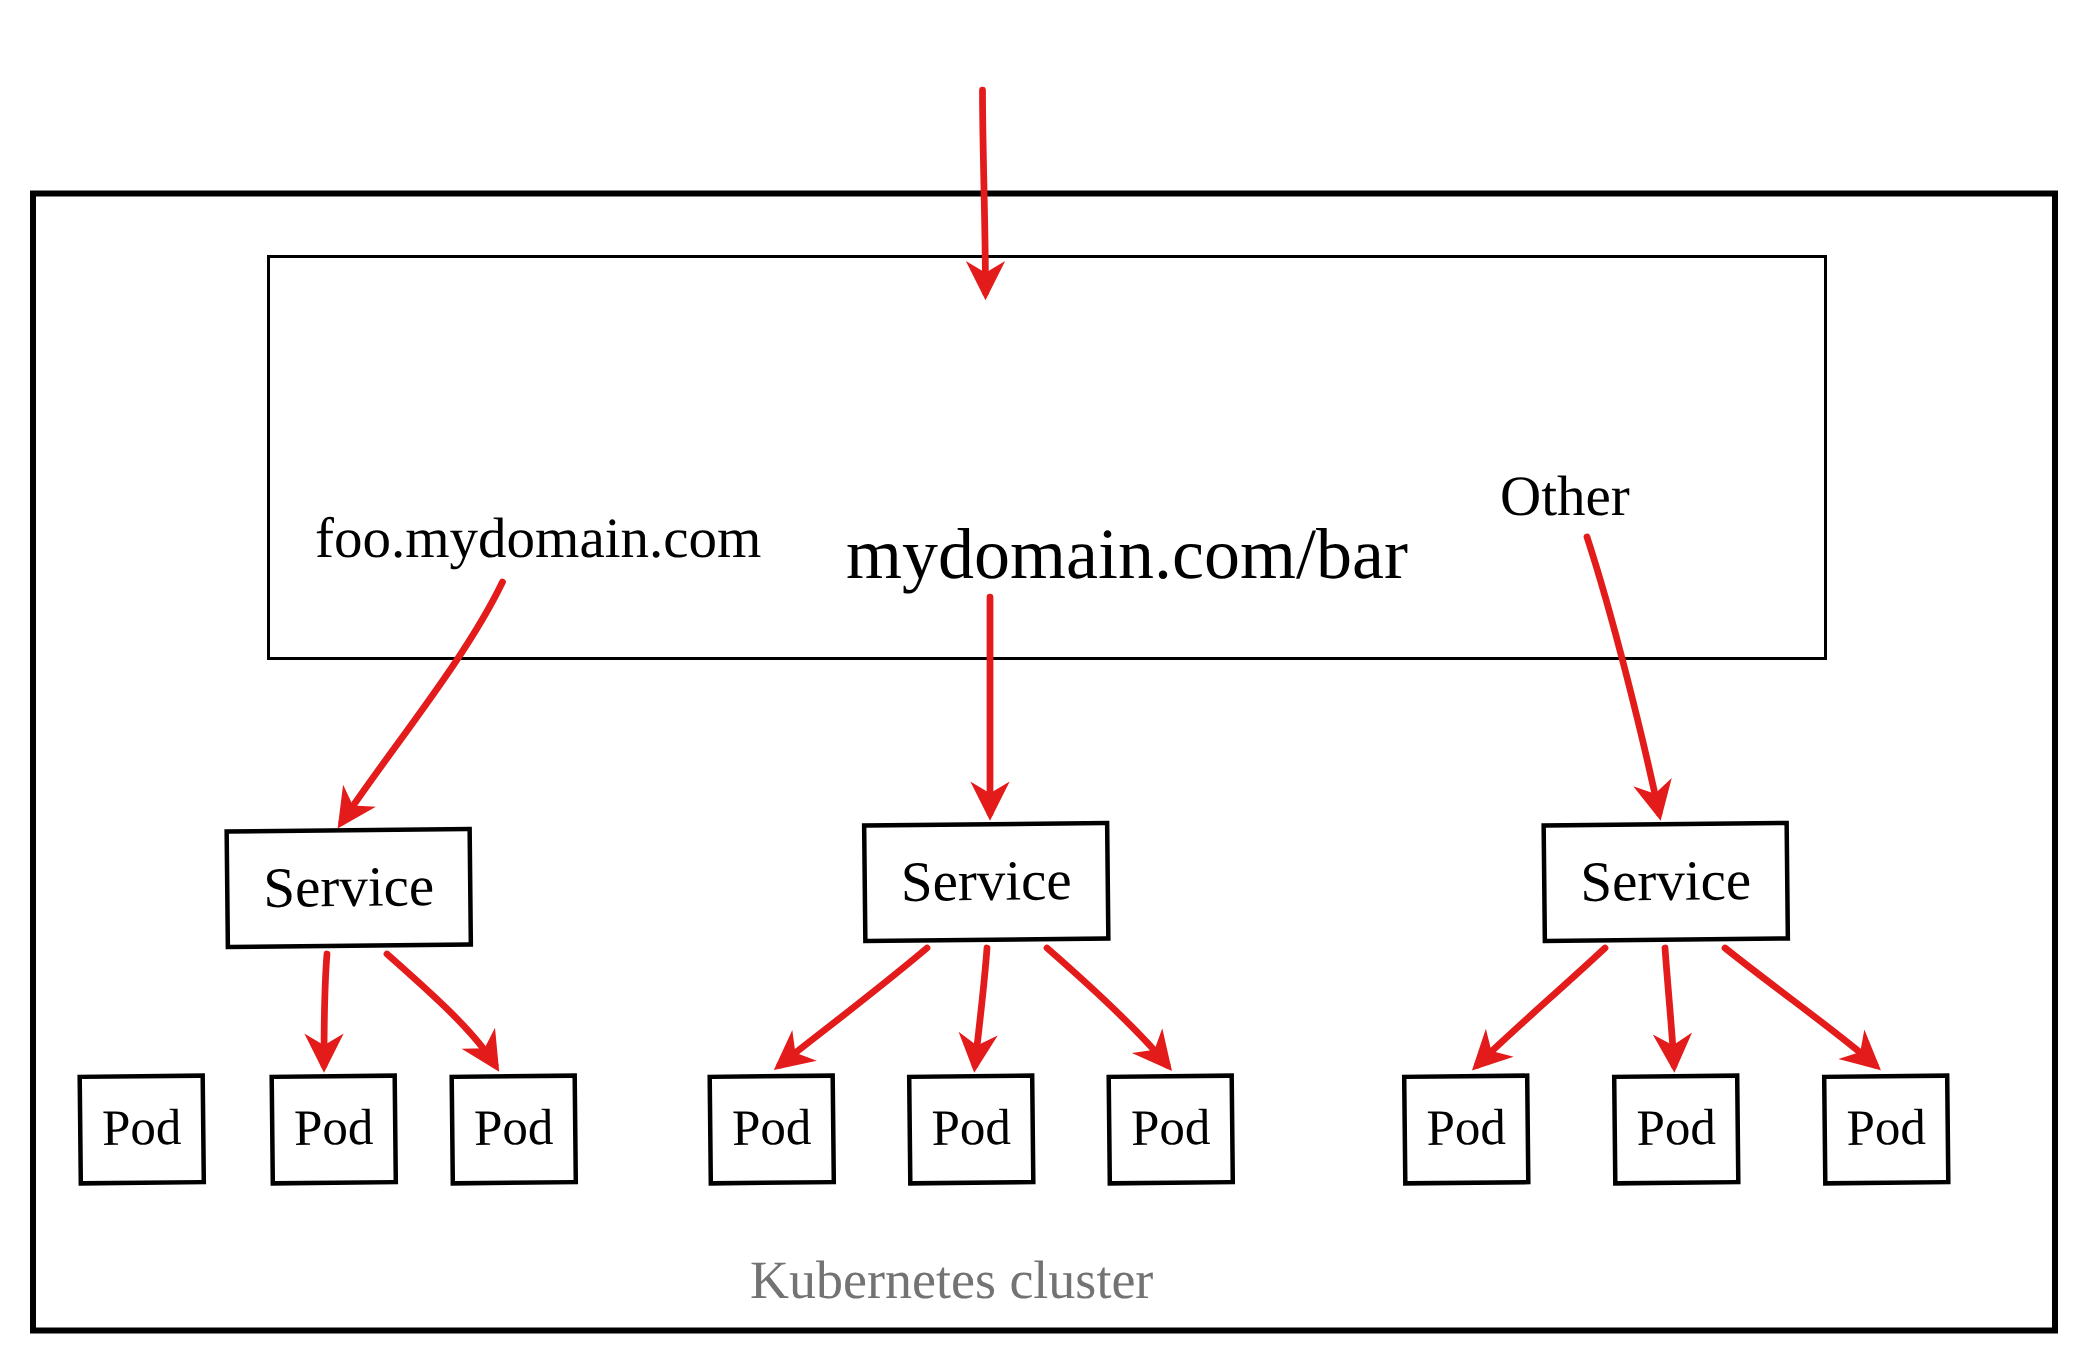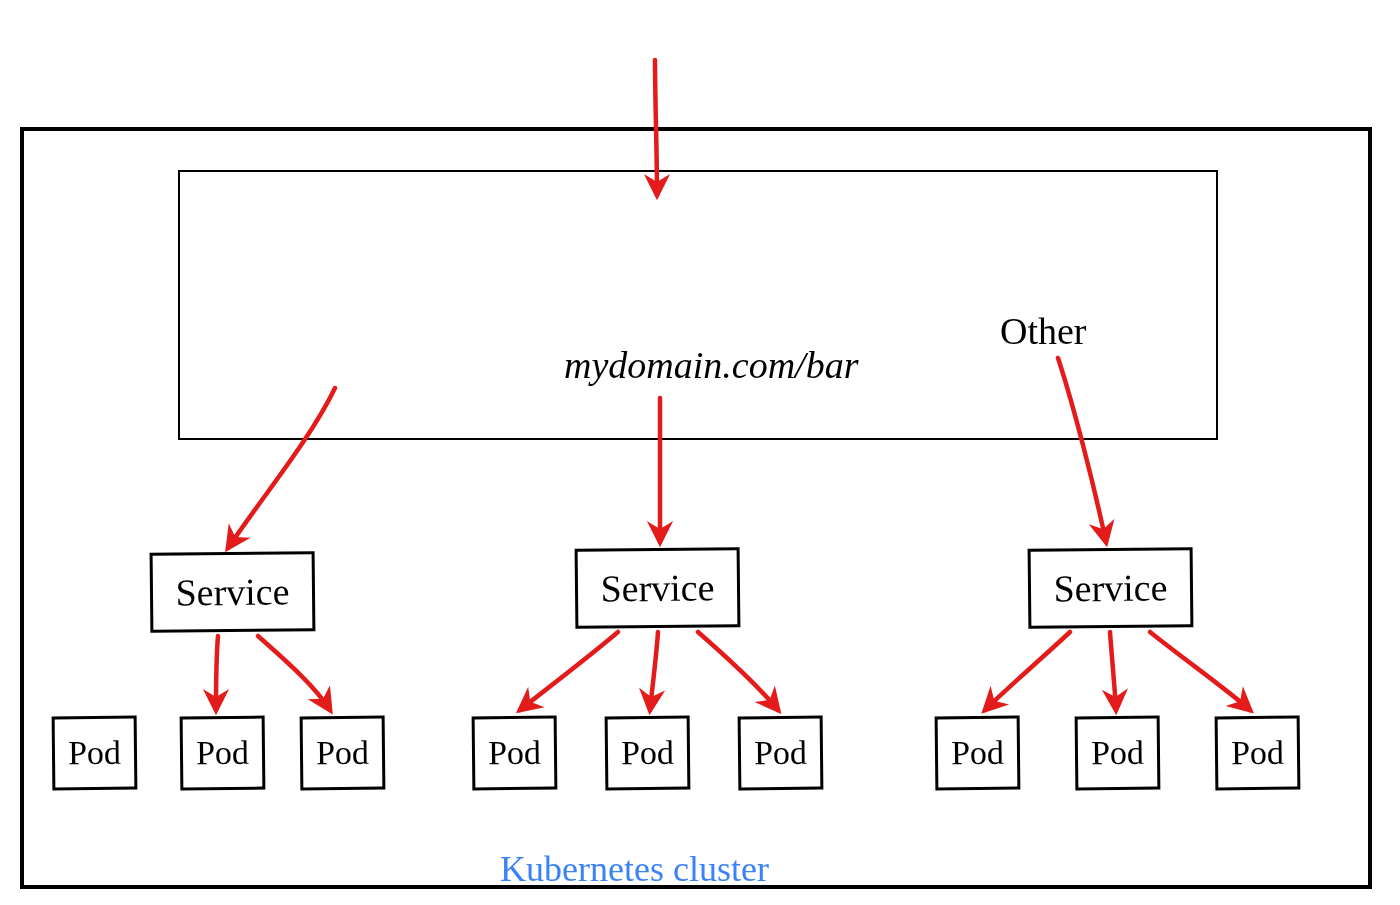--- a/index.html
+++ b/index.html
@@ -18,22 +18,21 @@
   .label {
     position: absolute;
     color: #000;
     white-space: nowrap;
     line-height: 1;
   }
   .red {
     color: #e41b1b;
   }
   .gray {
-    color: #3b82f6;
-    margin-top: 16px;
+    color: #737373;
   }
   .cluster-box {
     position: absolute;
     left: 20px;
     top: 127px;
     width: 1352px;
     height: 762px;
     border: 4px solid #000;
     box-sizing: border-box;
   }
@@ -72,21 +71,22 @@
 <div class="canvas">
 
 
   <div class="cluster-box"></div>
 
   <div class="label gray" style="left:500px; top:835px; font-size:36px;">Kubernetes cluster</div>
 
   <div class="ingress-box"></div>
 
 
-  <div class="label" style="left:564px; top:346px; font-size:38px;font-style:italic;">mydomain.com/bar</div>
+  <div class="label" style="left:210px; top:340px; font-size:38px;">foo.mydomain.com</div>
+  <div class="label" style="left:564px; top:346px; font-size:48px;">mydomain.com/bar</div>
   <div class="label" style="left:1000px; top:312px; font-size:38px;">Other</div>
 
   <div class="svc-box" style="left:150px; top:552px;">
     <span>Service</span>
   </div>
   <div class="svc-box" style="left:575px; top:548px;">
     <span>Service</span>
   </div>
   <div class="svc-box" style="left:1028px; top:548px;">
     <span>Service</span>

